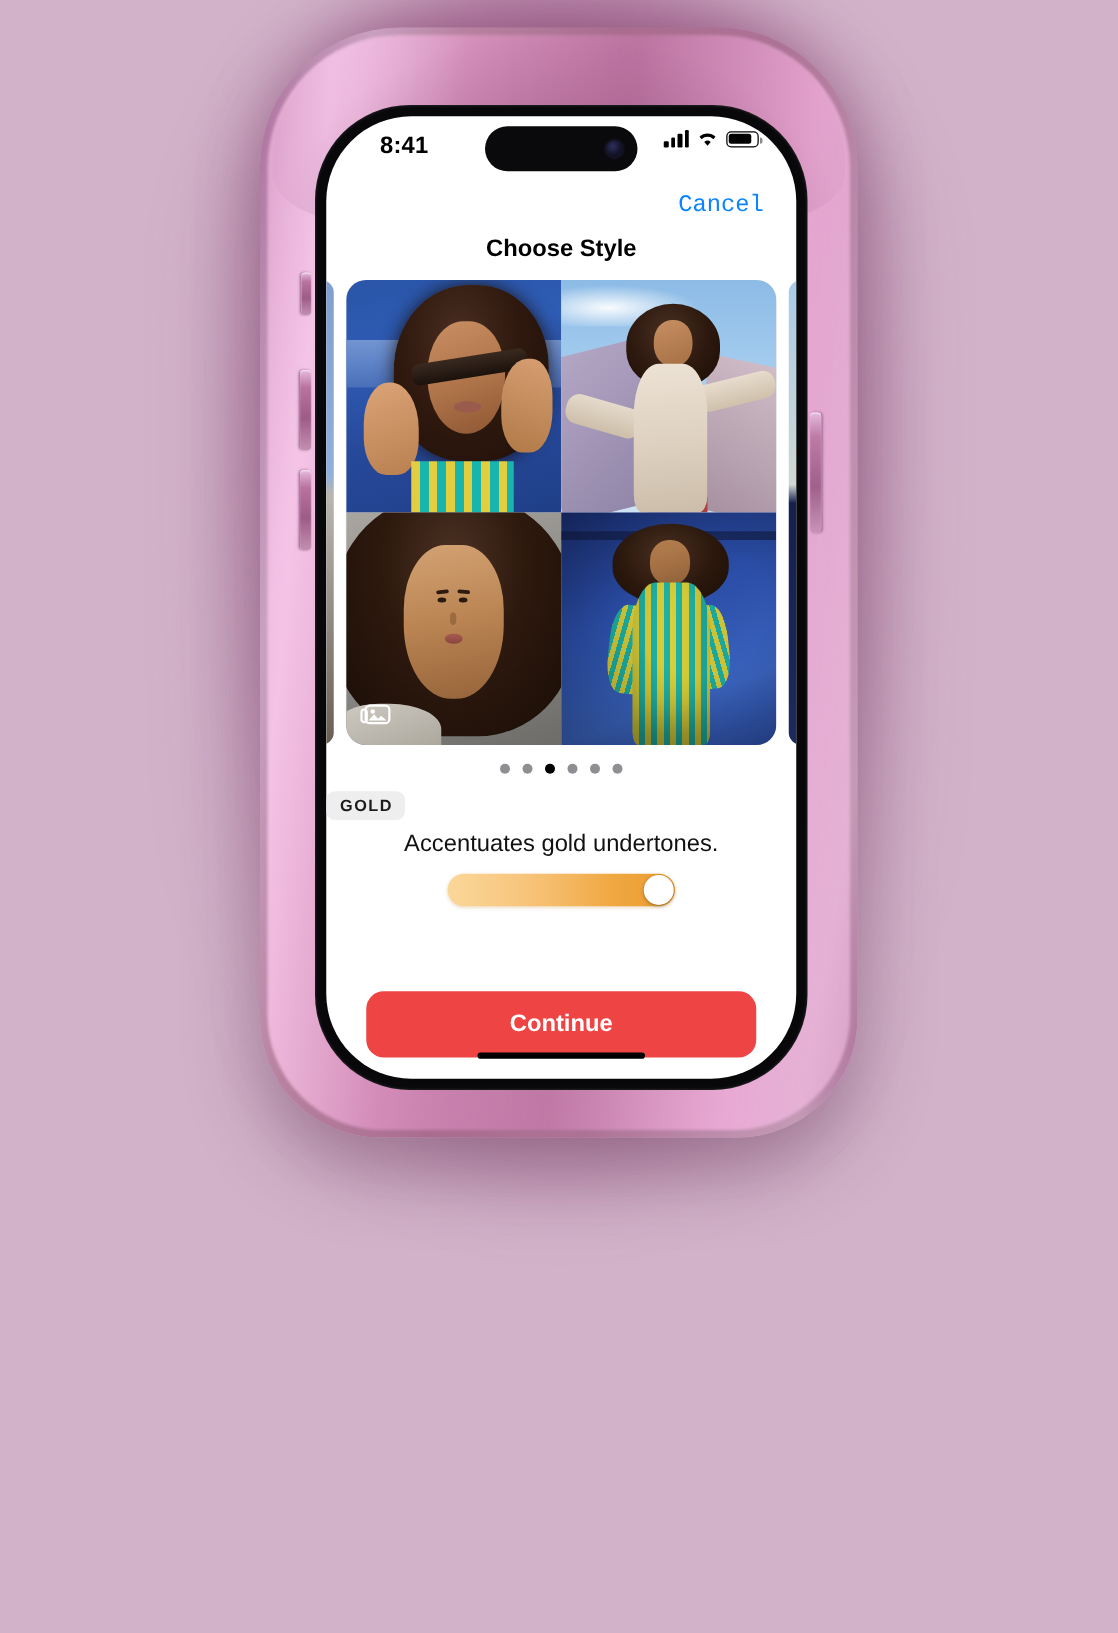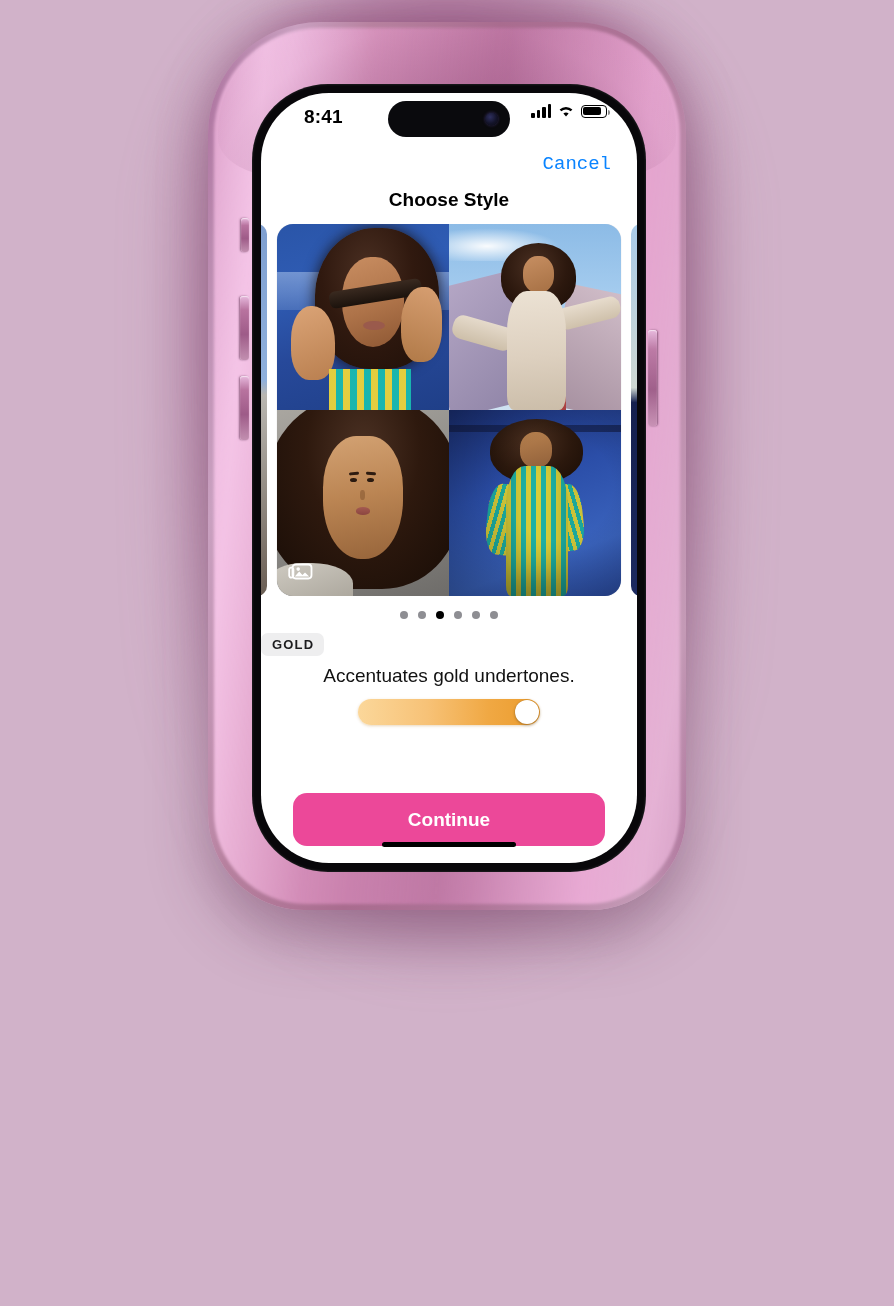--- a/index.html
+++ b/index.html
@@ -423,21 +423,21 @@
     position: absolute; right: 1px; top: 1px;
     width: 24px; height: 24px; border-radius: 50%;
     background: #fff;
     box-shadow: 0 1px 3px rgba(0,0,0,0.30), 0 0 0 0.5px rgba(0,0,0,0.06);
   }
 
   
   .continue {
     position: absolute; left: 32px; right: 32px; top: 700px;
     height: 53px; border-radius: 14px;
-    background: #ec4899; border: 0;
+    background: #ef4444; border: 0;
     color: #fff; font-size: 19px; font-weight: bold;
     font-family: inherit; cursor: pointer;
   }
   .home-indicator {
     position: absolute; left: 50%; transform: translateX(-50%);
     bottom: 16px; width: 134px; height: 5px; border-radius: 3px; background: #000;
   }
 </style>
 </head>
 <body>

